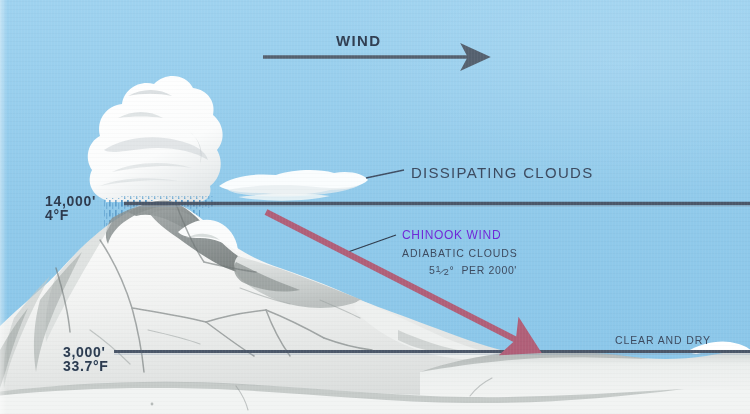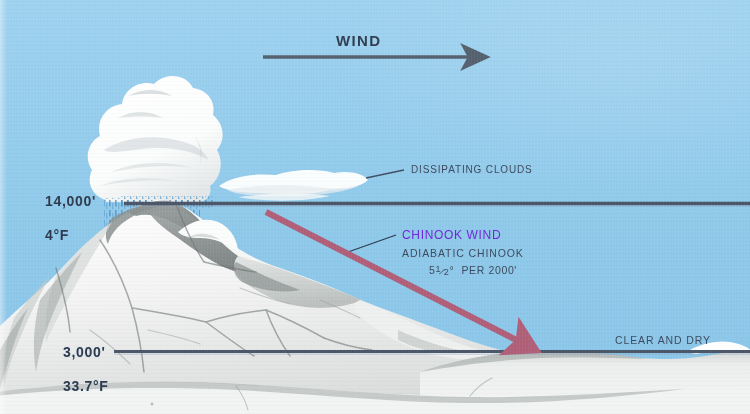--- a/index.html
+++ b/index.html
@@ -40,29 +40,29 @@
 
   
   .lbl{
     position:absolute;
     color:#33435a;
     letter-spacing:.04em;
     white-space:nowrap;
     text-shadow:0 0 1px rgba(160,200,225,.5);
   }
   .lbl-alt{ font-size:14px; font-weight:700; color:#2c3a4e; letter-spacing:.05em; line-height:14px;}
-  .lbl-alt .row2{display:block;margin-top:20px;}
+  .lbl-alt .row2{display:block;}
 
   #wind-label{
     left:336px;top:32px;
     font-size:15px;font-weight:700;color:#2f3e52;letter-spacing:.09em;
   }
   #dissipating-label{
     left:411px;top:164px;
-    font-size:10px;color:#3a4a60;letter-spacing:.085em;
+    font-size:15px;color:#3a4a60;letter-spacing:.085em;
   }
   #clear-label{
     left:615px;top:334px;
     font-size:10.5px;color:#3a4a60;letter-spacing:.085em;
   }
   #chinook-block{ left:402px;top:228px; }
   #chinook-title{
     font-size:12px;font-weight:400;color:#6d28d9;letter-spacing:.055em;
     white-space:nowrap;
   }
@@ -308,21 +308,21 @@
   </svg>
 
   <div class="lbl" id="wind-label">WIND</div>
 
   <div class="lbl" id="dissipating-label">DISSIPATING CLOUDS</div>
 
   <div class="lbl" id="clear-label">CLEAR AND DRY</div>
 
   <div class="lbl" id="chinook-block">
     <div id="chinook-title">CHINOOK  WIND</div>
-    <div id="chinook-sub">ADIABATIC CHINOOK</div>
+    <div id="chinook-sub">ADIABATIC CLOUDS</div>
     <div id="chinook-rate">
       <span>5</span><span class="frac"><sup>1</sup><span class="bar">⁄</span><sub>2</sub></span><span>°</span>&nbsp;&nbsp;<span>PER 2000'</span>
     </div>
   </div>
 
   <div class="lbl lbl-alt" id="alt-high">
     <span>14,000'</span>
     <span class="row2">4°F</span>
   </div>
 

